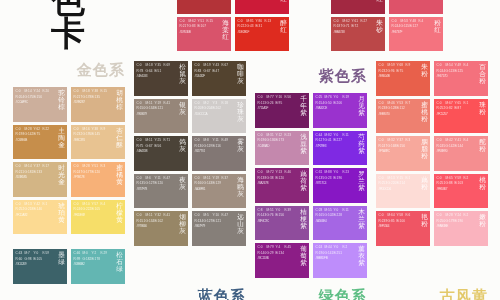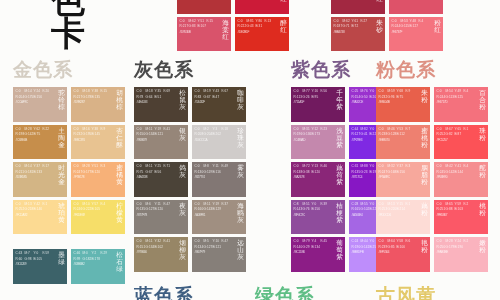--- a/index.html
+++ b/index.html
@@ -1,21 +1,21 @@
 <!DOCTYPE html>
 <html><head>
 <meta charset="utf-8">
 <title>色卡</title>
 <style>
   html,body{margin:0;padding:0;}
   body{width:500px;height:300px;overflow:hidden;background:#FCFCFA;
        font-family:"Liberation Sans","DejaVu Sans",sans-serif;}
   #board{position:relative;width:500px;height:300px;overflow:hidden;}
   .card{position:absolute;width:112px;}
-  .card-heading{text-align:left;font-size:19px;line-height:18px;
+  .card-heading{text-align:right;font-size:15px;line-height:18px;
        font-weight:600;letter-spacing:1.1px;white-space:nowrap;padding-bottom:8px;}
   .grid{display:flex;flex-wrap:wrap;width:112px;}
   .sw{position:relative;box-sizing:border-box;width:54px;height:34.5px;
       margin:0 4px 3px 0;overflow:hidden;}
   .sw:nth-child(2n){margin-right:0;}
   .codes{position:absolute;left:2.5px;top:2.4px;color:rgba(255,255,255,.78);
          font-size:3.1px;line-height:5.4px;white-space:nowrap;letter-spacing:.1px;}
   .codes span{display:inline-block;width:8px;}
   .codes .hexv{width:auto;letter-spacing:-0.25px;}
   .nm{position:absolute;right:2px;top:2px;color:rgba(255,255,255,.90);
@@ -232,21 +232,20 @@
           <span>B:31</span>
           <br>
           <span class="hexv">#DE2B1F</span>
         </div>
         <div class="nm">醉红</div>
       </div>
     </div>
   </div>
 
   <div class="card" style="left:134px;top:61px;">
-    <div class="card-heading" style="color: rgb(74, 74, 74);">灰色系</div>
     <div class="grid">
       <div class="sw" style="background-color: rgb(78, 64, 51);">
         <div class="codes">
           <span>C:0</span>
           <span>M:18</span>
           <span>Y:35</span>
           <span>K:69</span>
           <br>
           <span>R:78</span>
           <span>G:64</span>
@@ -434,21 +433,21 @@
           <span>G:115</span>
           <span>B:127</span>
           <br>
           <span class="hexv">#F4737F</span>
         </div>
         <div class="nm">粉红</div>
       </div>
     </div>
   </div>
 
-  <div class="card" style="left:255px;top:61px;margin-left:36px;">
+  <div class="card" style="left:255px;top:67px;">
     <div class="card-heading" style="color: rgb(123, 92, 138);">紫色系</div>
     <div class="grid">
       <div class="sw" style="background-color: rgb(113, 26, 95);">
         <div class="codes">
           <span>C:0</span>
           <span>M:77</span>
           <span>Y:16</span>
           <span>K:56</span>
           <br>
           <span>R:113</span>
@@ -595,21 +594,20 @@
         <div class="nm">薰衣紫</div>
       </div>
     </div>
   </div>
 
   <div class="card" style="left:255px;top:287px;">
     <div class="card-heading" style="color: rgb(95, 190, 133);">绿色系</div>
   </div>
 
   <div class="card" style="left:376px;top:61px;">
-    <div class="card-heading" style="color: rgb(221, 145, 131);">粉色系</div>
     <div class="grid">
       <div class="sw" style="background-color: rgb(232, 96, 75);">
         <div class="codes">
           <span>C:0</span>
           <span>M:59</span>
           <span>Y:68</span>
           <span>K:9</span>
           <br>
           <span>R:232</span>
           <span>G:96</span>

